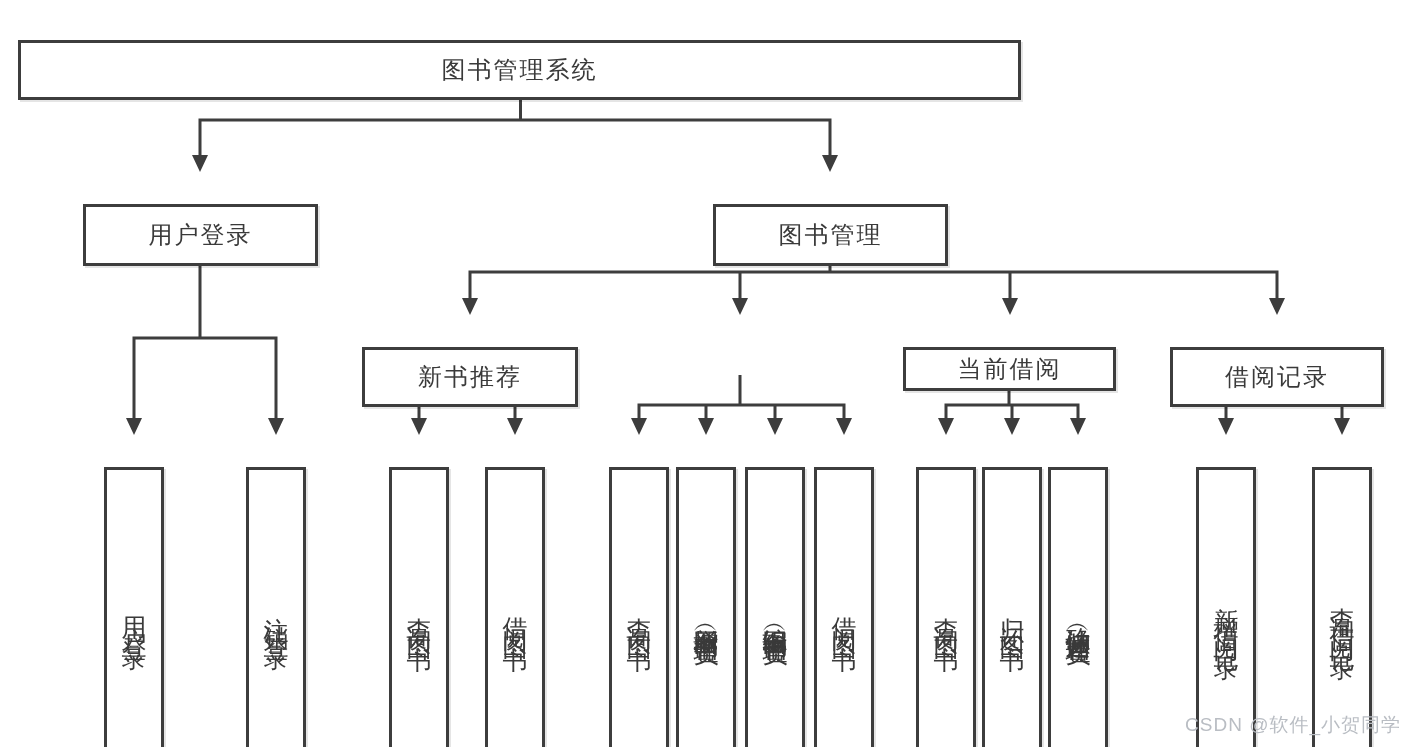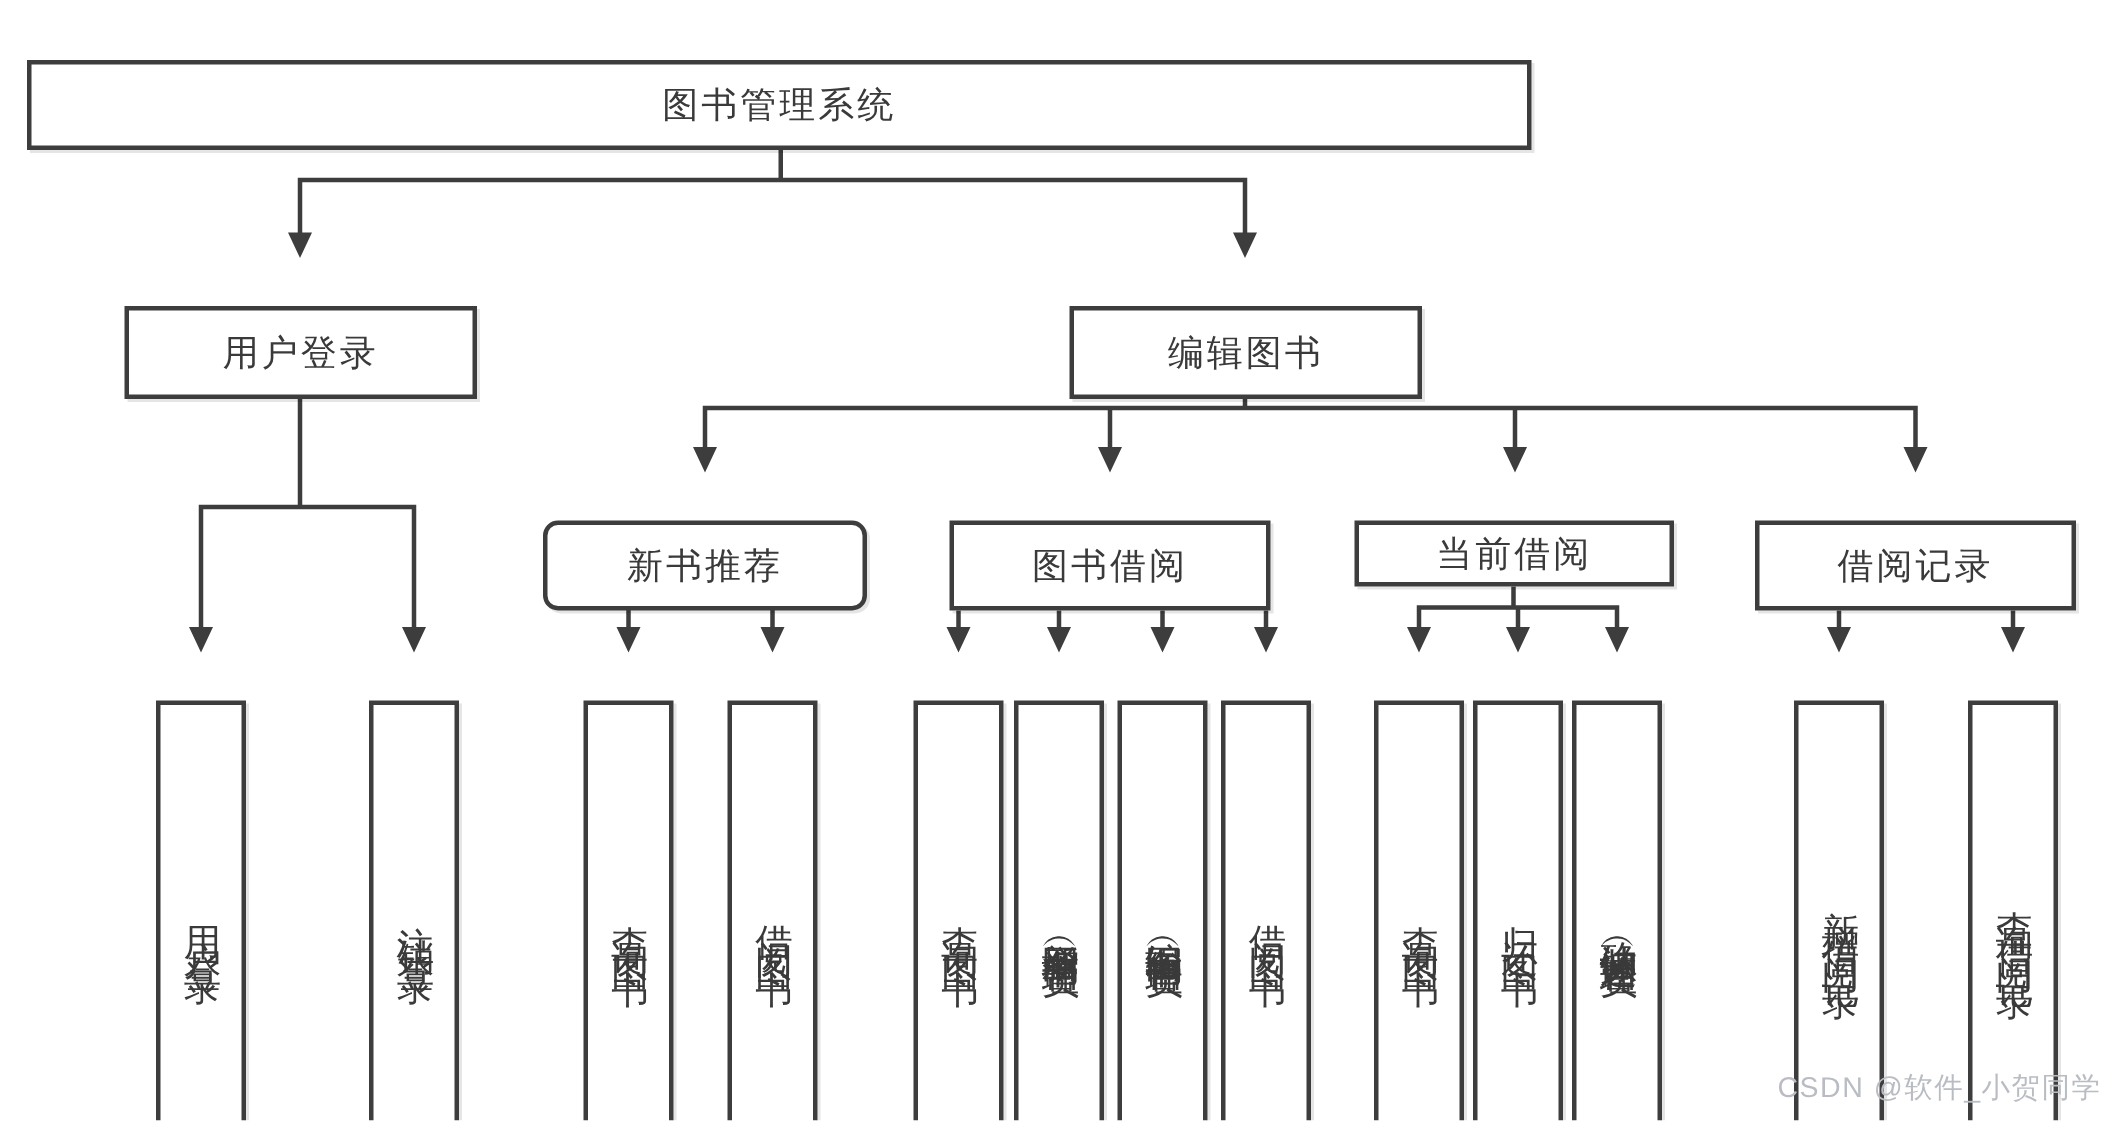--- a/index.html
+++ b/index.html
@@ -54,21 +54,21 @@
     line-height: 1;
     white-space: nowrap;
   }
   .vbox.long .vtext {
     letter-spacing: 2px;
   }
   
   #root-box  { left: 18px;  top: 8px;   width: 1003px; height: 60px; }
   #l2-user   { left: 83px;  top: 172px; width: 235px;  height: 62px; }
   #l2-book   { left: 713px; top: 172px; width: 235px;  height: 62px; }
-  #l3-new    { left: 362px; top: 315px; width: 216px;  height: 60px; border-radius: 10px; }
+  #l3-new    { left: 362px; top: 315px; width: 216px;  height: 60px; }
   #l3-borrow { left: 633px; top: 315px; width: 214px;  height: 60px; }
   #l3-current{ left: 903px; top: 315px; width: 213px;  height: 44px; }
   #l3-record { left: 1170px;top: 315px; width: 214px;  height: 60px; }
   .leaf      { top: 435px; width: 60px; height: 300px; }
   #leaf-a1 { left: 104px; }
   #leaf-a2 { left: 246px; }
   #leaf-b1 { left: 389px; }
   #leaf-b2 { left: 485px; }
   #leaf-c1 { left: 609px; }
   #leaf-c2 { left: 676px; }
@@ -153,29 +153,26 @@
   </svg>
 
   <div id="root-box" class="box hbox">
     <span>图书管理系统</span>
   </div>
 
   <div id="l2-user" class="box hbox">
     <span>用户登录</span>
   </div>
   <div id="l2-book" class="box hbox">
-    <span>编辑图书</span>
+    <span>图书管理</span>
   </div>
 
   <div id="l3-new" class="box hbox">
     <span>新书推荐</span>
   </div>
-  <div id="l3-borrow" class="box hbox">
-    <span>图书借阅</span>
-  </div>
   <div id="l3-current" class="box hbox">
     <span>当前借阅</span>
   </div>
   <div id="l3-record" class="box hbox">
     <span>借阅记录</span>
   </div>
 
   <div id="leaf-a1" class="box vbox leaf">
     <span class="vtext">用户登录</span>
   </div>

